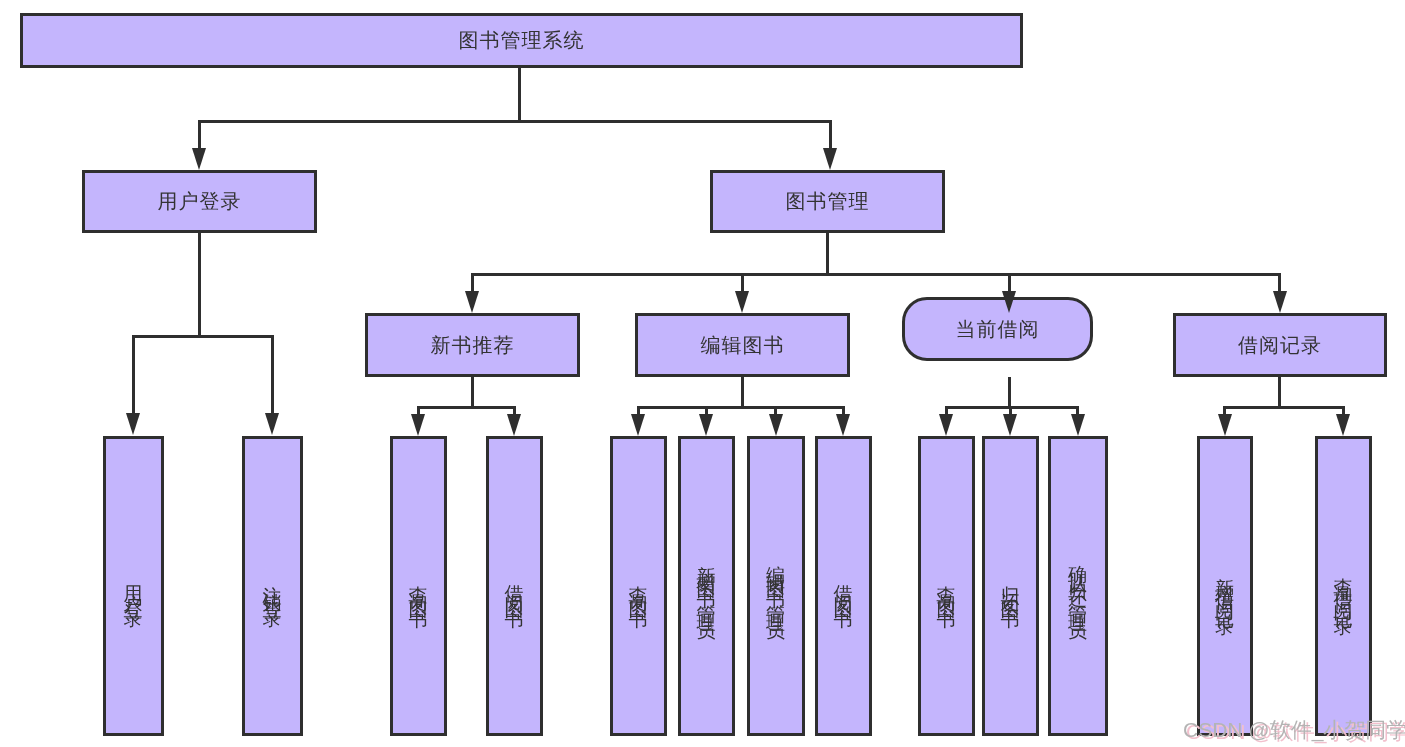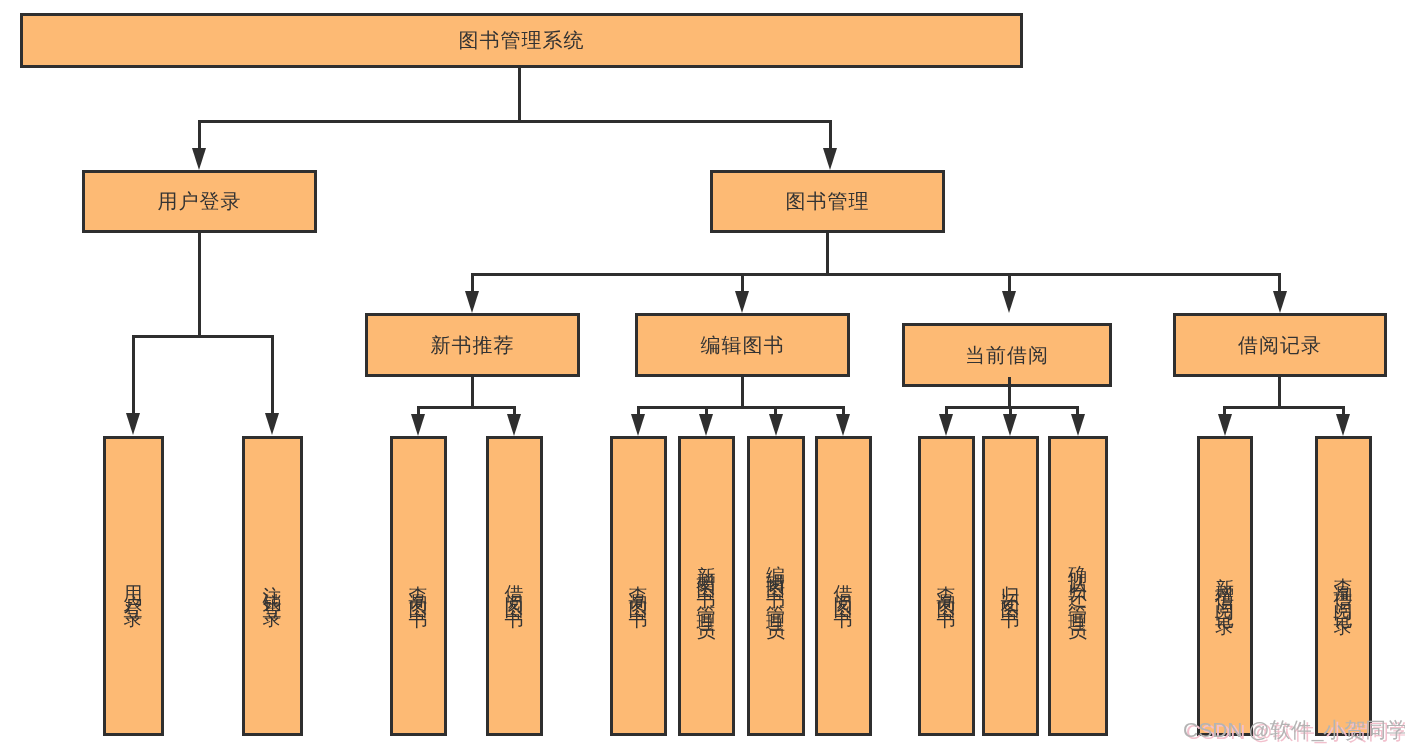--- a/index.html
+++ b/index.html
@@ -5,21 +5,21 @@
   :root{
     --line:#2f2f2f;
     --text:#333333;
     --watermark:#b4b4b4;
     --watermark-shadow:#f2c0cd;
   }
   html,body{margin:0;padding:0;background:#ffffff;}
   body{font-family:"Liberation Sans", sans-serif;}
   #canvas{position:relative;width:1405px;height:747px;background:#ffffff;overflow:hidden;}
   .box{
-    position:absolute;box-sizing:border-box;background:#fdba74;
+    position:absolute;box-sizing:border-box;background:#c4b5fd;
     border:3px solid var(--line);
     display:flex;align-items:center;justify-content:center;
     color:var(--text);font-size:20px;letter-spacing:1px;
   }
   .vbox{top:436px;height:300px;}
   .vbox .vl{
     writing-mode:vertical-rl;text-orientation:mixed;
     letter-spacing:8px;font-size:19px;line-height:1;
     white-space:nowrap;color:var(--text);
   }
@@ -51,21 +51,21 @@
   <div class="box" style="left:710px;top:170px;width:235px;height:63px;">
     <span>图书管理</span>
   </div>
 
   <div class="box" style="left:365px;top:313px;width:215px;height:64px;">
     <span>新书推荐</span>
   </div>
   <div class="box" style="left:635px;top:313px;width:215px;height:64px;">
     <span>编辑图书</span>
   </div>
-  <div class="box" style="left:902px;top:323px;width:210px;height:64px;">
+  <div class="box" style="left:902px;top:297px;width:191px;height:64px;border-radius:25px;">
     <span>当前借阅</span>
   </div>
   <div class="box" style="left:1173px;top:313px;width:214px;height:64px;">
     <span>借阅记录</span>
   </div>
 
   <div class="box vbox" style="left:103px;width:61px;">
     <span class="vl">用户登录</span>
   </div>
   <div class="box vbox" style="left:242px;width:61px;">

